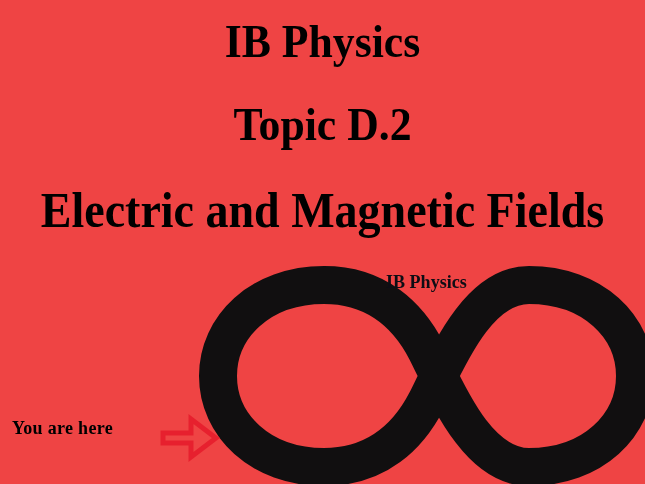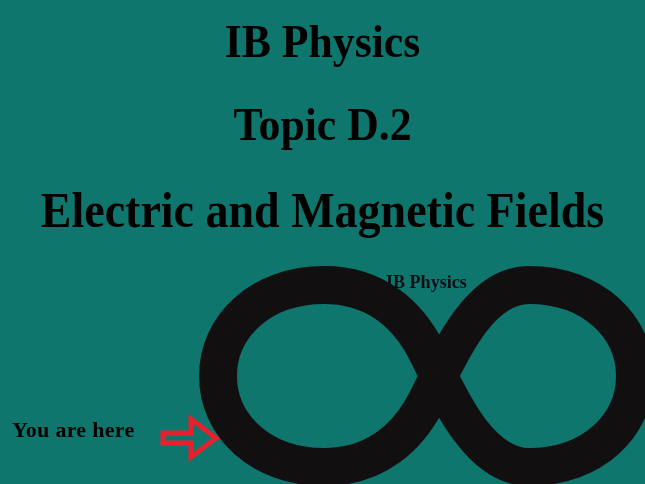--- a/index.html
+++ b/index.html
@@ -9,21 +9,21 @@
     background: #ffffff;
   }
   body {
     font-family: "Liberation Serif", "DejaVu Serif", serif;
   }
 
   #slide {
     position: relative;
     width: 645px;
     height: 484px;
-    background: #0f766e;
+    background: #ef4444;
     overflow: hidden;
   }
 
   
   .title-line {
     position: absolute;
     left: 0;
     width: 645px;
     text-align: center;
     font-family: "Liberation Serif", "DejaVu Serif", serif;
@@ -81,21 +81,21 @@
     transform-origin: left top;
   }
 
   
   #you-are-here-label {
     position: absolute;
     left: 12px;
     top: 419px;
     font-family: "Liberation Serif", "DejaVu Serif", serif;
     font-weight: bold;
-    font-size: 22px;
+    font-size: 18px;
     line-height: 1;
     color: #000000;
     white-space: nowrap;
     letter-spacing: 0.3px;
   }
 
   #here-arrow {
     position: absolute;
     left: 158px;
     top: 412px;

